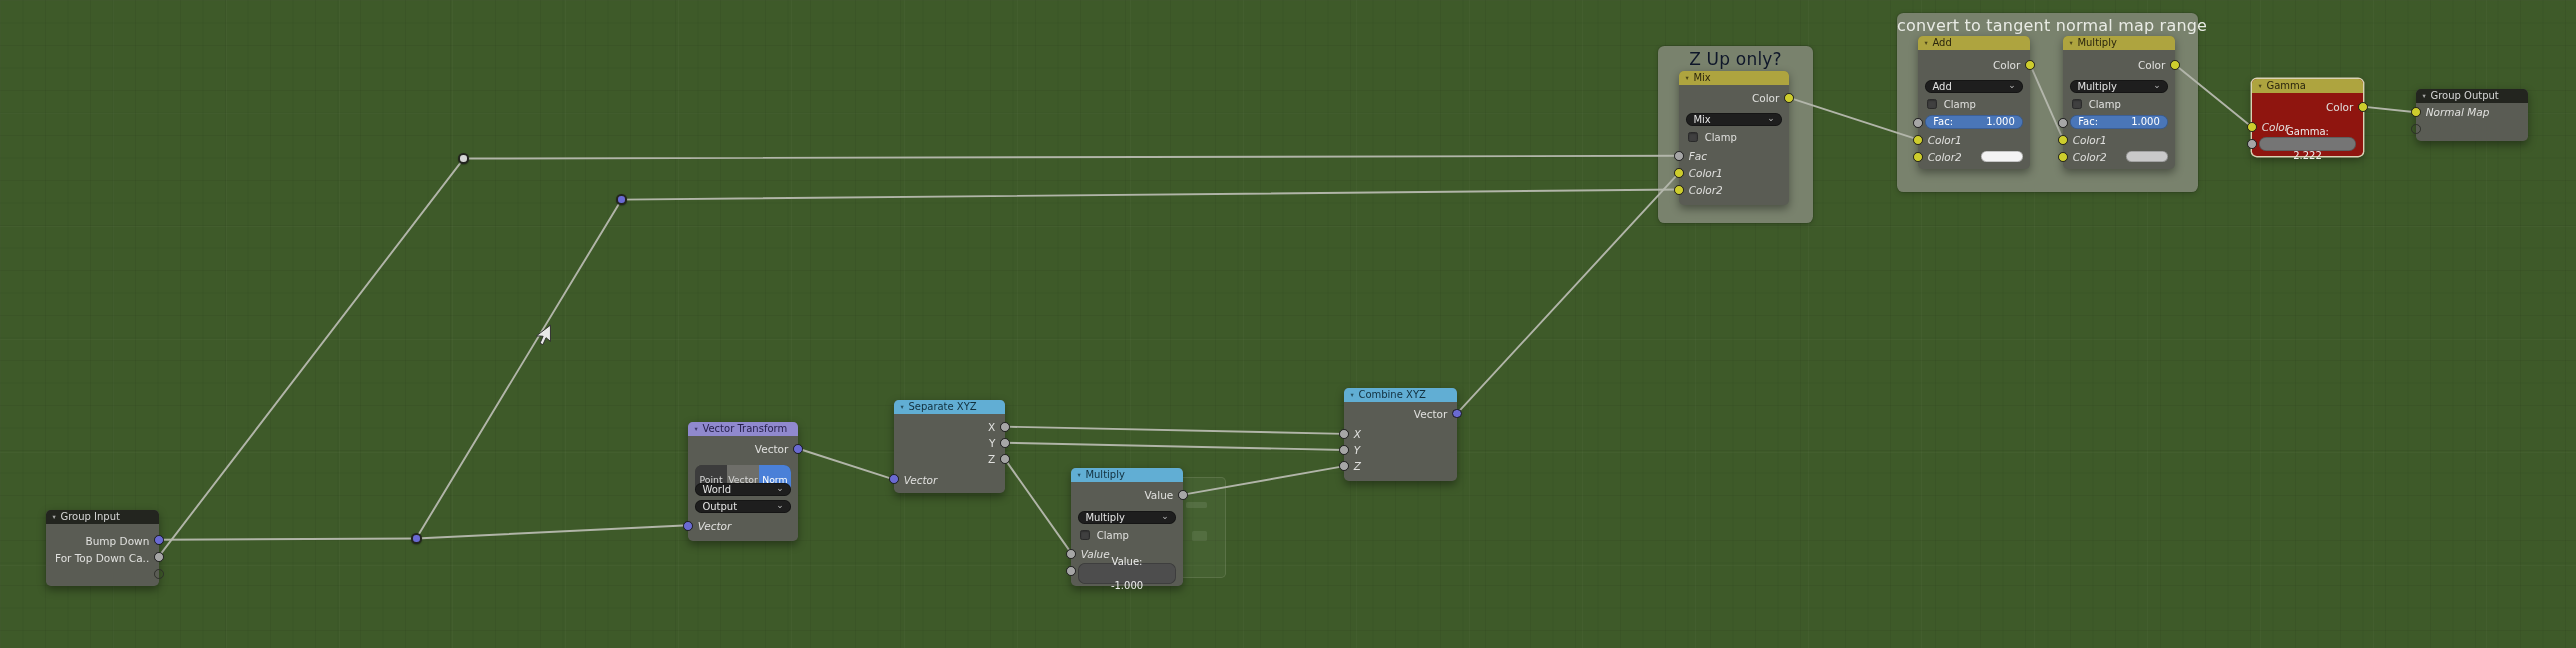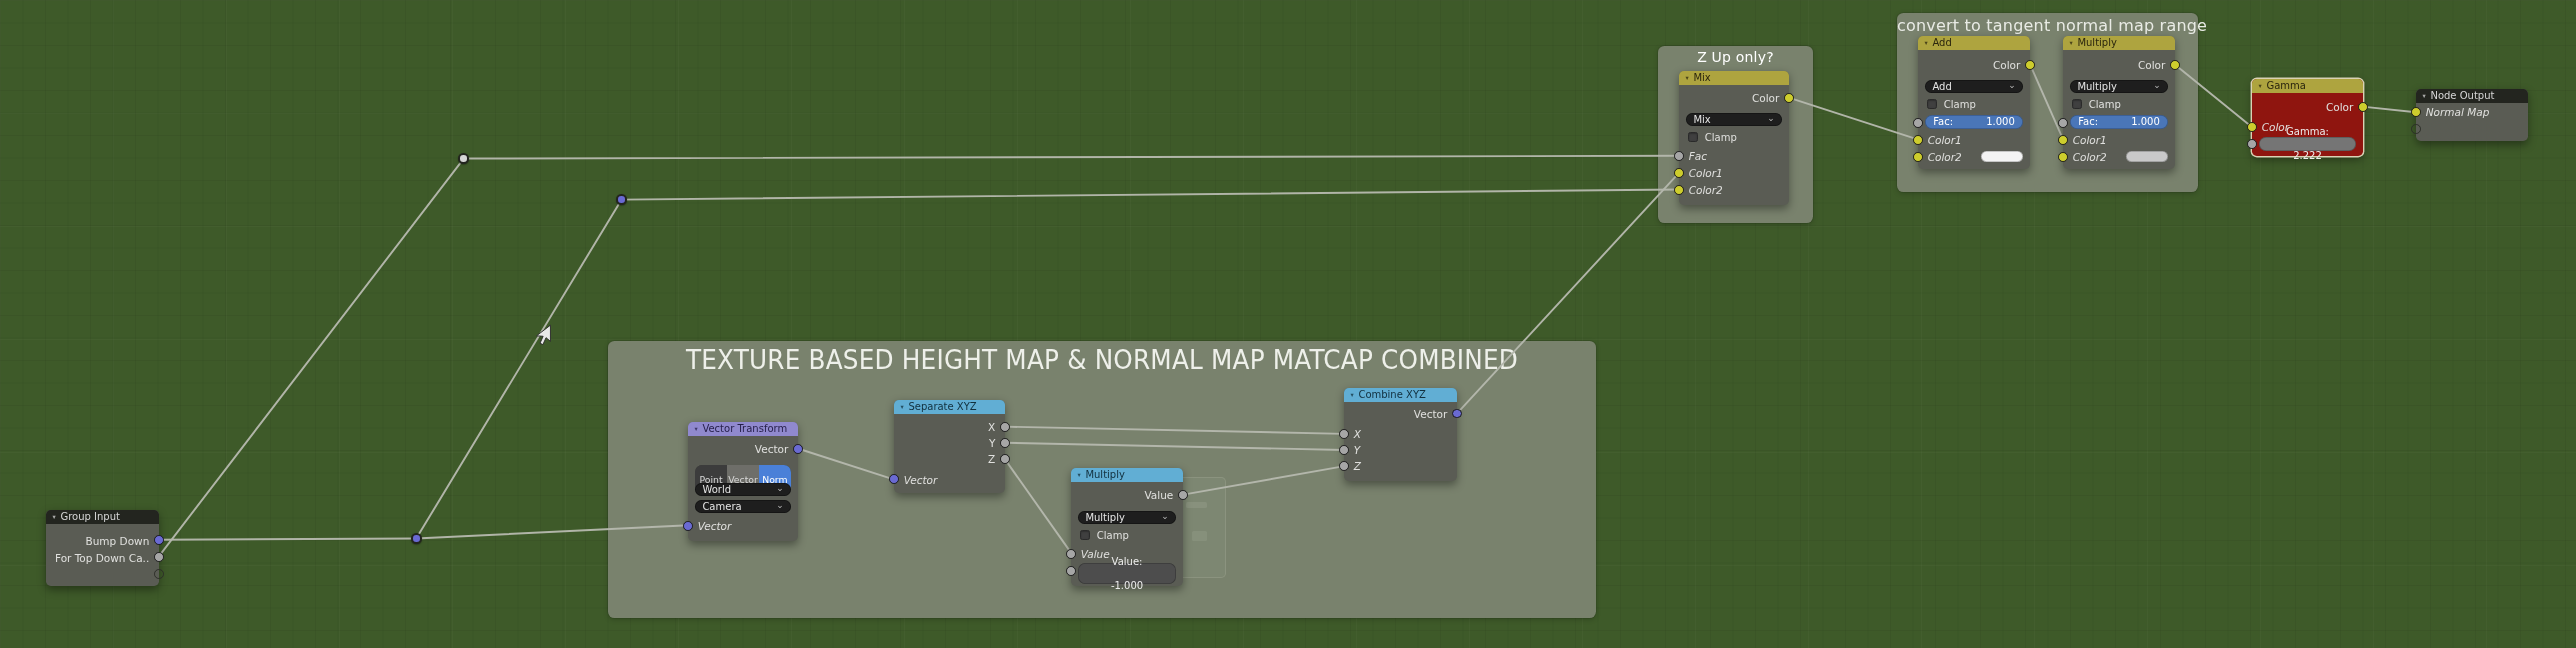--- a/index.html
+++ b/index.html
@@ -46,25 +46,22 @@
   .btn.active{background:#4a80d8;color:#fff;}
   .socket{position:absolute;width:9.7px;height:9.7px;border-radius:50%;border:1.2px solid #181818;box-sizing:border-box;}
   .socket.virtual{background:transparent;border-color:#2d2f29;}
   #cursor{position:absolute;left:535px;top:324px;}
 </style>
 </head>
 <body>
 
 <div id="canvas">
   <div id="layer-frames">
-      <div class="frame" style="left: 608px; top: 341px; width: 988px; height: 277px;">
-        <div class="frame-label" style="font-size: 26.6px; color: rgb(238, 240, 234); transform: scaleX(0.93);">TEXTURE BASED HEIGHT MAP &amp; NORMAL MAP MATCAP COMBINED</div>
-      </div>
       <div class="frame" style="left: 1658px; top: 46px; width: 155px; height: 177px;">
-        <div class="frame-label" style="font-size: 14px; color: #ffffff;">Z Up only?</div>
+        <div class="frame-label" style="font-size: 17px; color: #0f172a;">Z Up only?</div>
       </div>
       <div class="frame" style="left: 1897px; top: 13px; width: 301px; height: 179px;">
         <div class="frame-label" style="font-size: 16px; color: rgb(233, 235, 229);">convert to tangent normal map range</div>
       </div>
     </div>
   <div id="ghost"></div>
   <div id="layer-wires">
       <svg width="2576" height="648" style="position:absolute;left:0;top:0" viewBox="0 0 3200 805">
         <line x1="197" y1="670.5" x2="517" y2="669"></line>
         <line x1="517" y1="669" x2="855" y2="652.5"></line>
@@ -117,21 +114,21 @@
         <div class="btnrow" style="top: 43px; height: 28px;">
           <span class="btn">Point</span>
           <span class="btn mid">Vector</span>
           <span class="btn active">Norm</span>
         </div>
         <div class="field select" style="top: 61px; height: 13px;">
           <span>World</span>
           <span class="chev">⌄</span>
         </div>
         <div class="field select" style="top: 78px; height: 13px;">
-          <span>Camera</span>
+          <span>Output</span>
           <span class="chev">⌄</span>
         </div>
         <div class="row row-in" style="top: 95px; height: 17px;">
           <span>Vector</span>
         </div>
         <div class="socket" style="background: rgb(106, 106, 210); top: 99px; left: -4.8px;"></div>
       </div>
       <div class="node" style="left: 894px; top: 400px; width: 111px; height: 93px;">
         <div class="node-header" style="background: rgb(97, 174, 212); color: rgb(18, 48, 62);">
           <span class="tri">▾</span>
@@ -312,21 +309,21 @@
         <div class="socket" style="background: rgb(205, 205, 45); top: 43px; left: -4.8px;"></div>
         <div class="field valuefield" style="top: 58px; height: 13.7px; background: rgb(117, 117, 117);">
           <span>Gamma:</span>
           <span>2.222</span>
         </div>
         <div class="socket" style="background: rgb(166, 166, 166); top: 60px; left: -4.8px;"></div>
       </div>
       <div class="node" style="left: 2416px; top: 89px; width: 112px; height: 52px;">
         <div class="node-header" style="background: rgb(35, 37, 31); color: rgb(214, 214, 214);">
           <span class="tri">▾</span>
-          <span class="hdr-title">Node Output</span>
+          <span class="hdr-title">Group Output</span>
         </div>
         <div class="row row-in" style="top: 14.5px; height: 17px;">
           <span>Normal Map</span>
         </div>
         <div class="socket" style="background: rgb(205, 205, 45); top: 18px; left: -4.8px;"></div>
         <div class="socket virtual" style="top: 35px; left: -4.8px;"></div>
       </div>
     </div>
   <svg id="cursor" width="17" height="22" viewBox="0 0 14 19">
     <polygon points="13,1 13,15 9.2,11.8 6.5,17.8 4,16.6 6.7,10.6 1,10.2" fill="#e8e8e8" stroke="#2a2a2a" stroke-width="0.8"></polygon>

